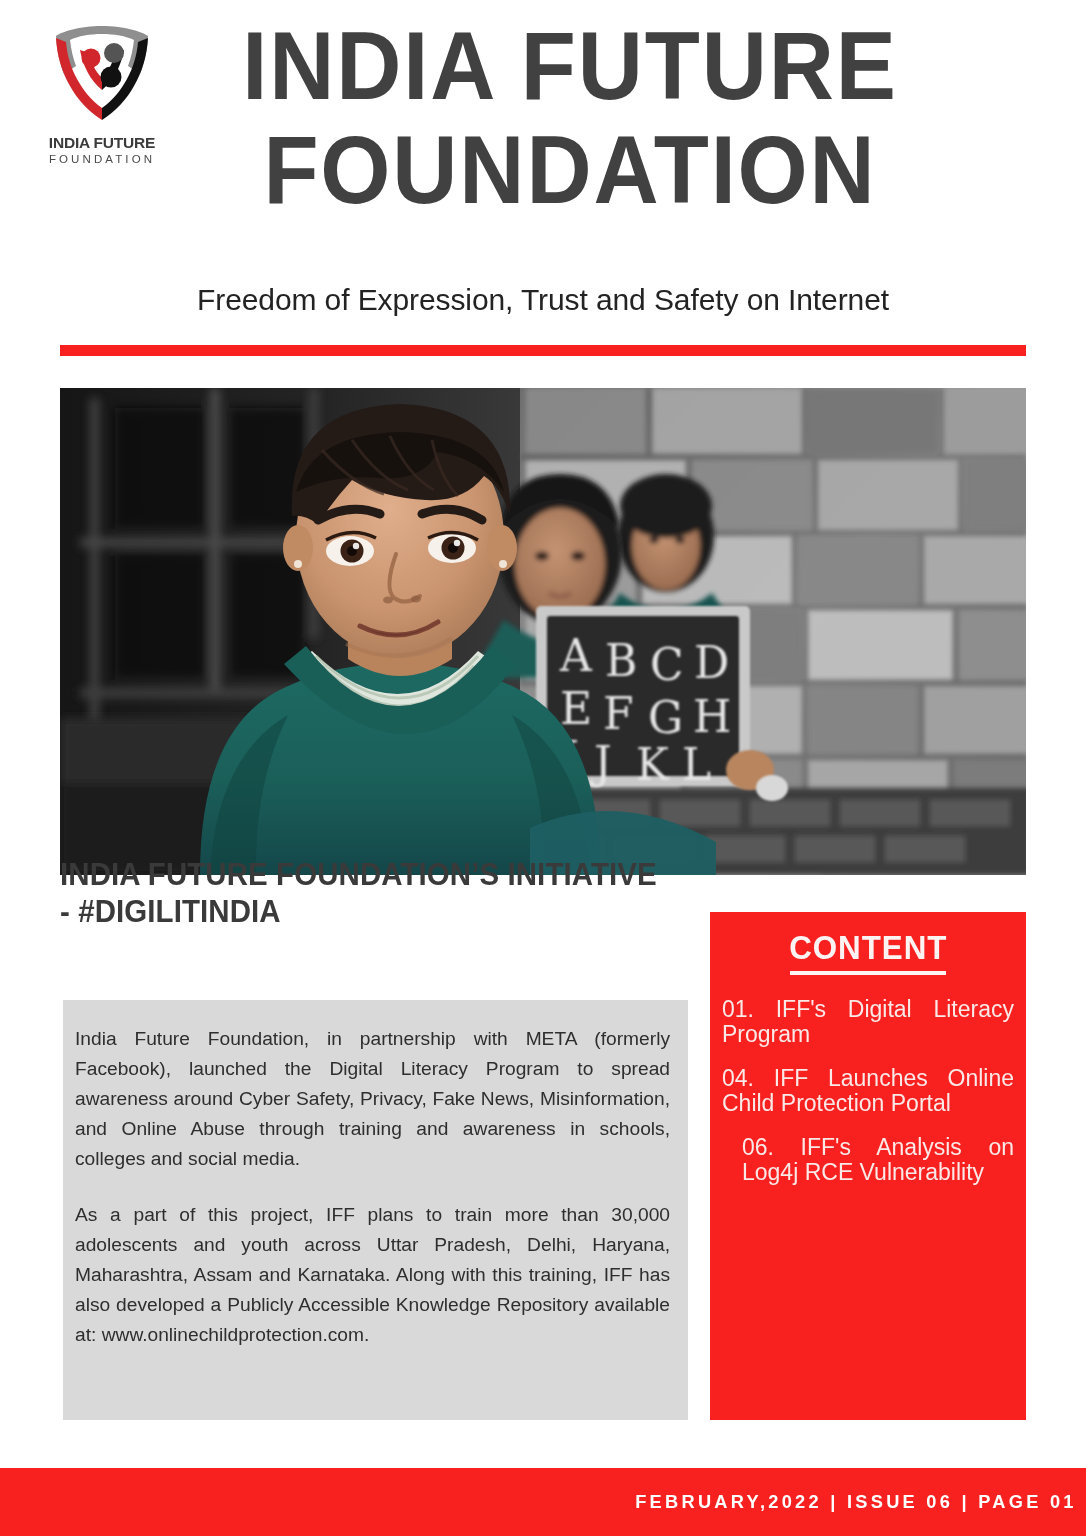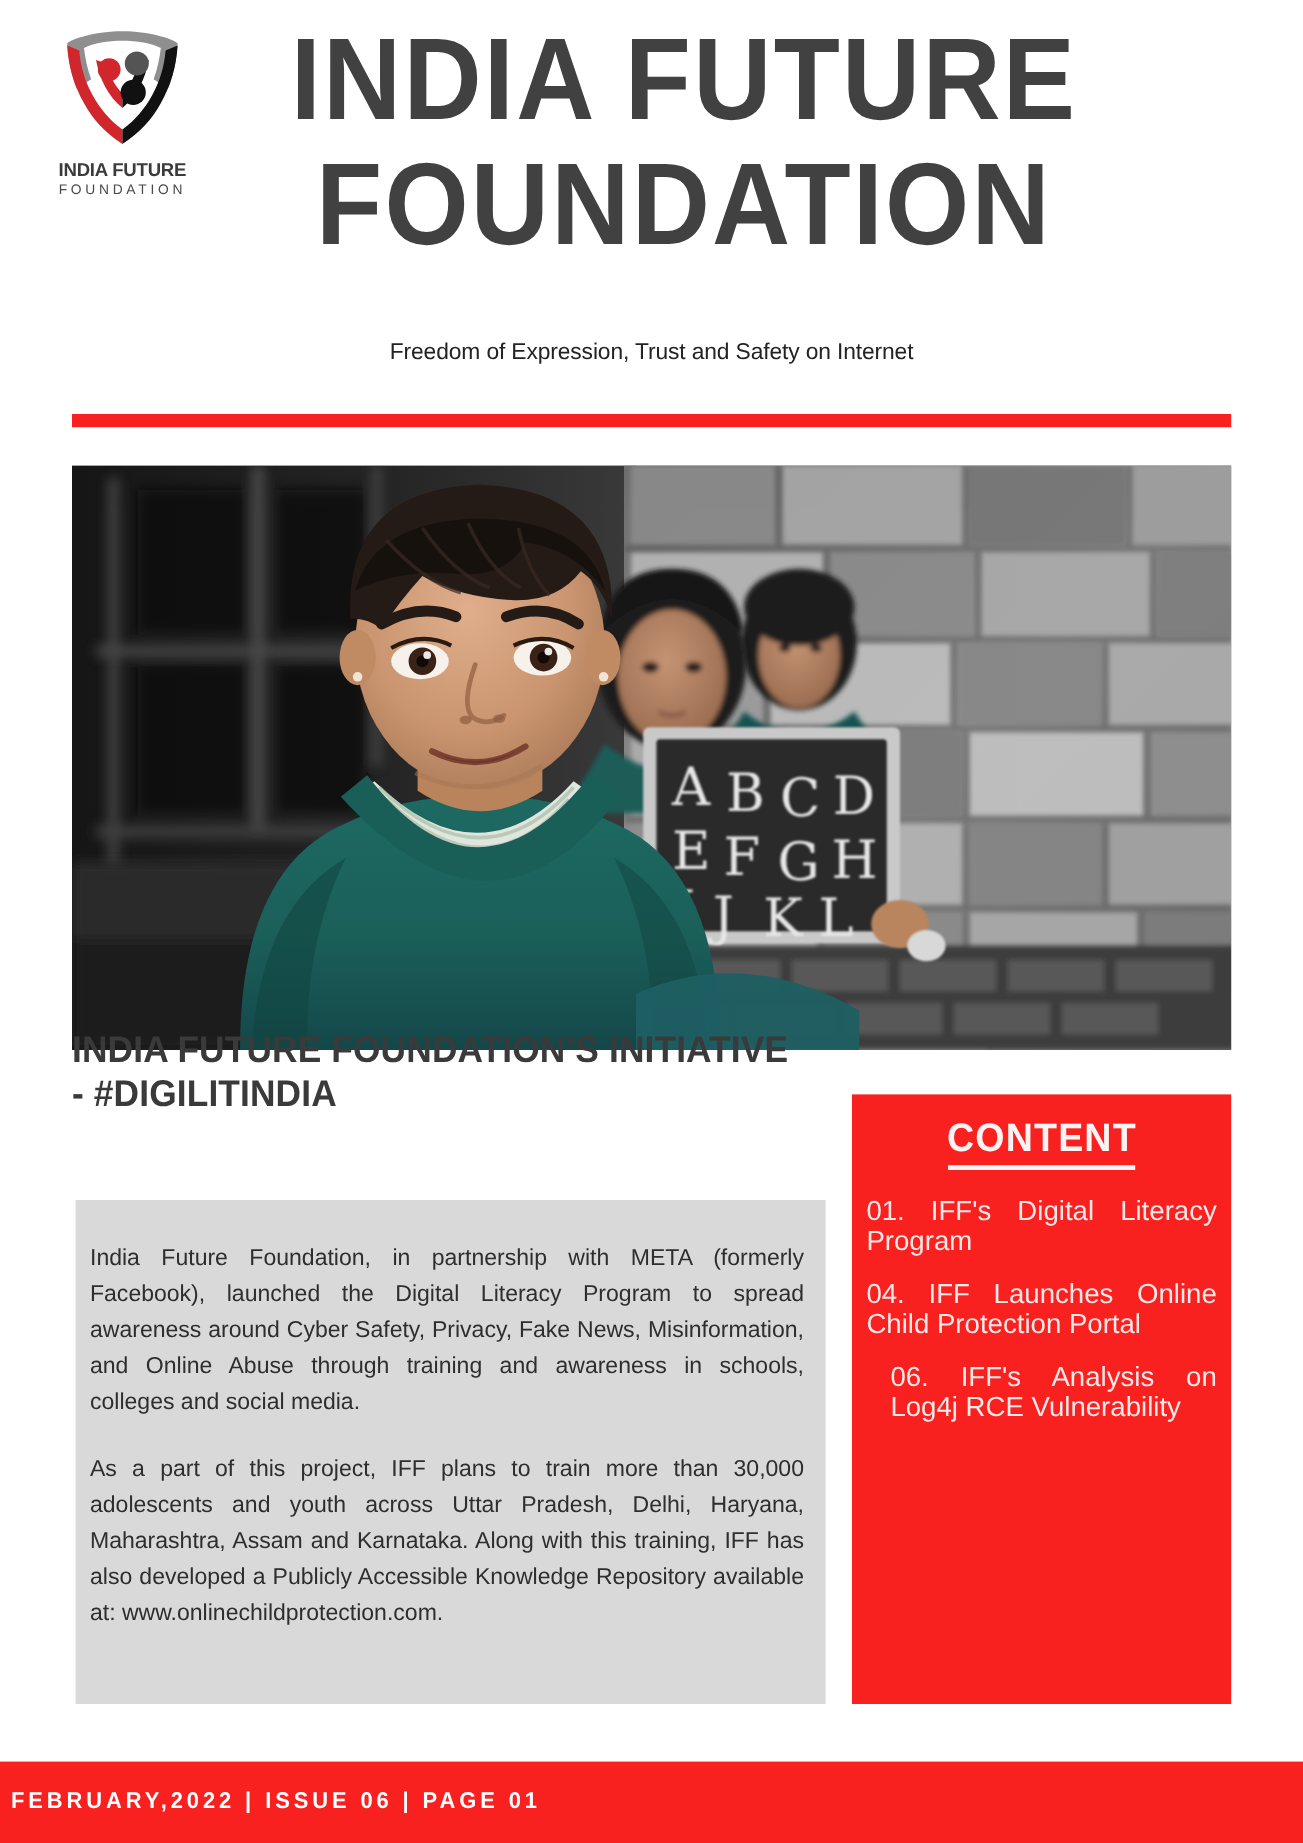--- a/index.html
+++ b/index.html
@@ -80,21 +80,21 @@
     transform: scaleX(0.93);
     transform-origin: center center;
     white-space: nowrap;
   }
   .tagline {
     position: absolute;
     left: 0;
     top: 283px;
     width: 1086px;
     text-align: center;
-    font-size: 19px;
+    font-size: 30px;
     color: #232323;
     letter-spacing: -0.1px;
     font-family: "Liberation Sans", sans-serif;
   }
   .rule-red {
     position: absolute;
     left: 60px;
     top: 345px;
     width: 966px;
     height: 11px;
@@ -132,21 +132,21 @@
     margin: 0;
   }
   .article-body {
     position: absolute;
     left: 63px;
     top: 1000px;
     width: 625px;
     height: 420px;
     background: #d9d9d9;
     box-sizing: border-box;
-    padding: 34px 18px 10px 12px;
+    padding: 24px 18px 10px 12px;
   }
   .article-body p {
     margin: 0 0 26px 0;
     font-size: 19.2px;
     line-height: 30px;
     color: #2e2e2e;
     text-align: justify;
     text-justify: inter-word;
     font-family: "Liberation Sans", sans-serif;
   }
@@ -203,21 +203,21 @@
   
   .footer {
     position: absolute;
     left: 0;
     bottom: 0;
     width: 1086px;
     height: 68px;
     background: #f92020;
     display: flex;
     align-items: center;
-    justify-content: flex-start;
+    justify-content: flex-end;
   }
   .footer-text {
     font-family: "Liberation Sans Narrow", "Liberation Sans", sans-serif;
     font-weight: bold;
     font-size: 19px;
     letter-spacing: 3.4px;
     color: #ffffff;
     transform: scaleX(0.96);
   }
 </style>

